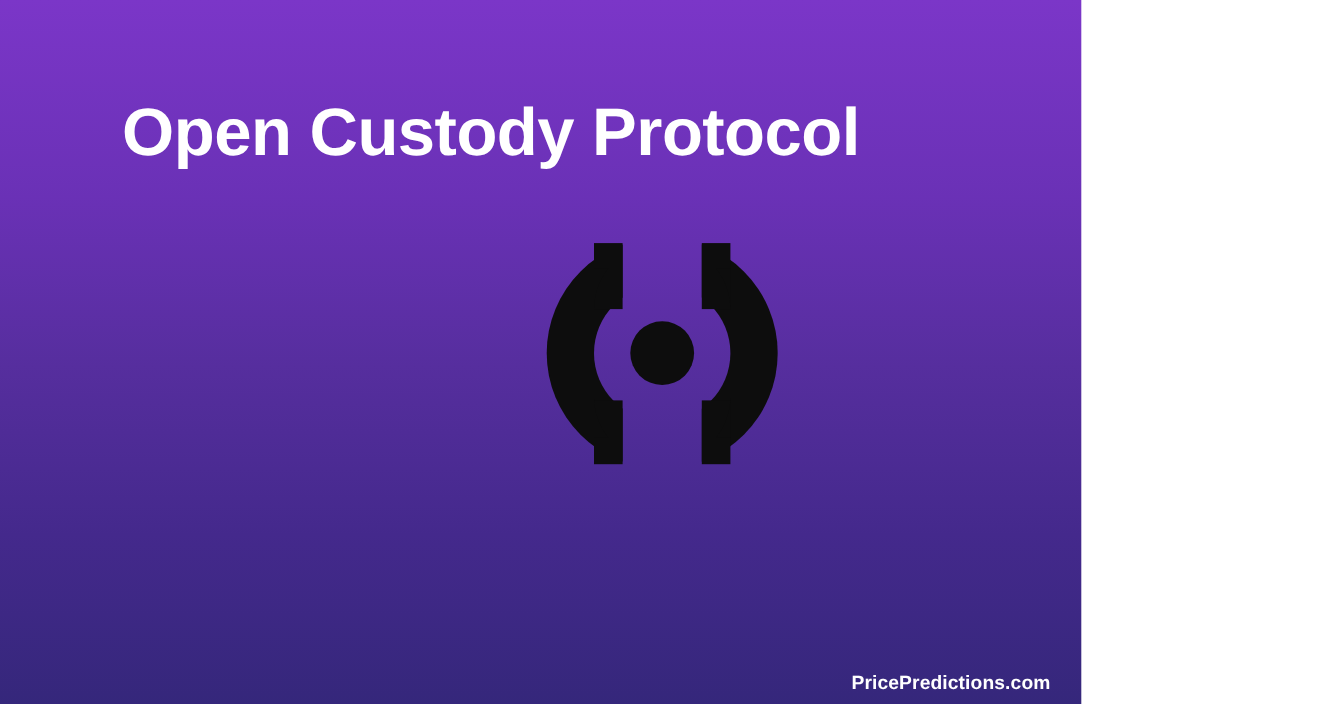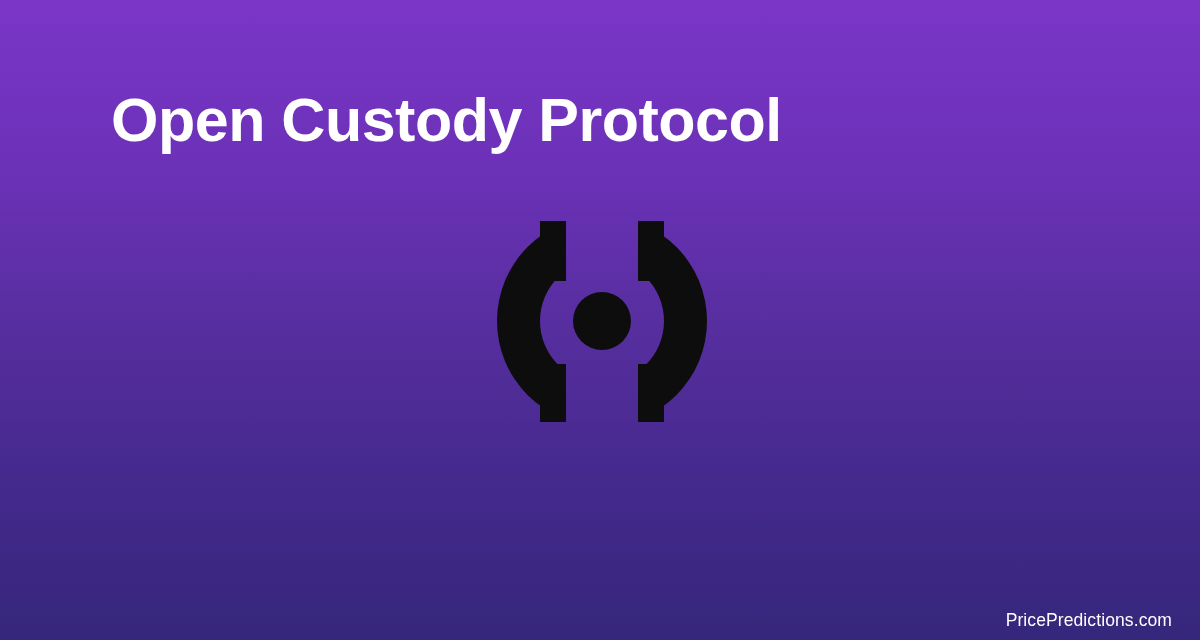--- a/index.html
+++ b/index.html
@@ -2,21 +2,21 @@
 <html><head>
 <meta charset="utf-8">
 <style>
   html, body {
     margin: 0;
     padding: 0;
     background: #ffffff;
   }
   #banner {
     position: relative;
-    width: 1200px;
+    width: 983px;
     height: 640px;
     overflow: hidden;
     background: linear-gradient(180deg, #7b36c8 0%, #6a31b6 28%, #562e9e 52%, #44298c 76%, #35277b 100%);
     font-family: "Liberation Sans", "DejaVu Sans", sans-serif;
     -webkit-font-smoothing: antialiased;
   }
 
   
   #coin-title {
     position: absolute;
@@ -62,21 +62,21 @@
   }
 
   
   #watermark {
     position: absolute;
     right: 28px;
     bottom: 9px;
     margin: 0;
     font-size: 17.5px;
     line-height: 22px;
-    font-weight: 400;
+    font-weight: 700;
     letter-spacing: 0.1px;
     color: #ffffff;
     white-space: nowrap;
   }
 </style>
 </head>
 <body>
 
 <div id="banner">
 

